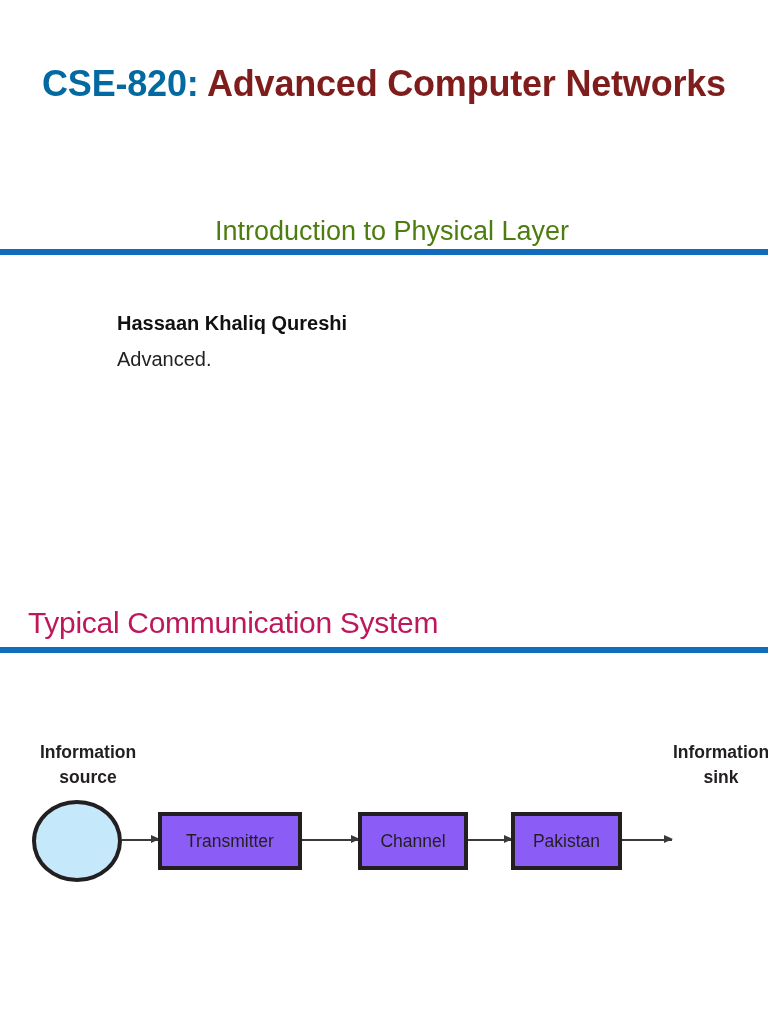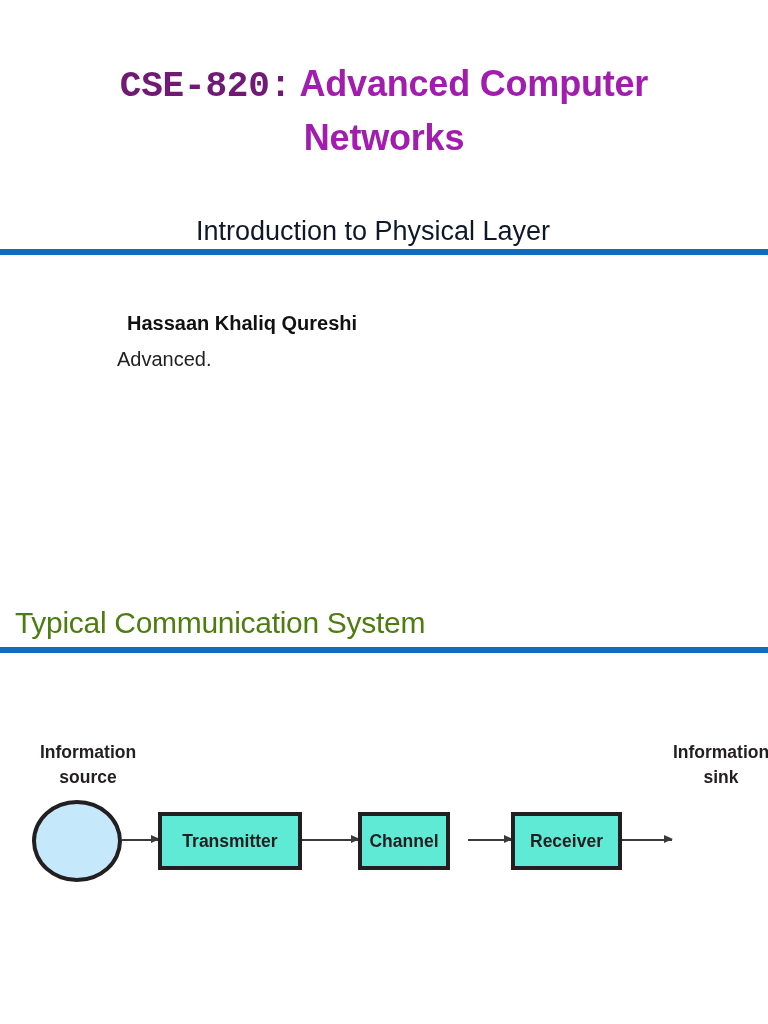--- a/index.html
+++ b/index.html
@@ -29,32 +29,32 @@
     position: absolute;
     left: 40px;
     top: 58px;
     width: 688px;
     text-align: center;
     font-size: 36px;
     font-weight: bold;
     line-height: 1.42;
     letter-spacing: -0.2px;
   }
-  #course-title .code { color: #701a75; font-family: Liberation Mono, monospace; }
-  #course-title .name { color: #a21caf; }
+  #course-title .code { color: #0369a1; }
+  #course-title .name { color: #7f1d1d; }
 
   #lecture-subtitle {
     position: absolute;
-    left: 29px;
+    left: 48px;
     top: 215px;
     width: 688px;
     text-align: center;
     font-size: 27px;
     font-weight: normal;
-    color: #0f172a;
+    color: #4d7c0f;
     line-height: 1.2;
   }
 
   .rule {
     position: absolute;
     left: 0;
     width: 768px;
     height: 6px;
     background: #0f6cbf;
   }
@@ -66,38 +66,37 @@
     left: 117px;
     top: 305px;
     width: 640px;
     font-size: 20px;
     line-height: 36px;
     color: #222222;
   }
   #author-block .author-name {
     font-weight: bold;
     color: #111111;
-    margin-left: 10px;
   }
 
   
   #slide-two {
     position: absolute;
     left: 0; top: 560px;
     width: 768px;
     height: 464px;
   }
 
   #section-heading {
     position: absolute;
-    left: 15px;
+    left: 28px;
     top: 46px;
     font-size: 30px;
     font-weight: normal;
-    color: #4d7c0f;
+    color: #be185d;
     letter-spacing: -0.3px;
     white-space: nowrap;
   }
 
   
   #comm-diagram {
     position: absolute;
     left: 13px;
     top: 180px;
     width: 768px;
@@ -133,35 +132,35 @@
   }
   #node-source-circle {
     left: 19px;
     top: 60px;
     width: 90px;
     height: 82px;
   }
 
   .box-node {
     position: absolute;
-    background: #5eead4;
+    background: #8b5cf6;
     border: 4px solid #231f20;
     box-sizing: border-box;
     height: 58px;
     top: 72px;
     display: flex;
     align-items: center;
     justify-content: center;
     font-size: 17.5px;
-    font-weight: bold;
+    font-weight: normal;
     color: #231f20;
     white-space: nowrap;
   }
   #node-transmitter { left: 145px; width: 144px; }
-  #node-channel     { left: 345px; width: 92px; }
+  #node-channel     { left: 345px; width: 110px; }
   #node-receiver    { left: 498px; width: 111px; }
 
   .connector {
     position: absolute;
     top: 99px;
     height: 2px;
   }
   .connector .line {
     position: absolute;
     left: 0; top: 0;
@@ -230,21 +229,21 @@
       <div class="head"></div>
     </div>
 
     <div class="box-node" id="node-channel">Channel</div>
 
     <div class="connector" id="arrow-channel-rx">
       <div class="line"></div>
       <div class="head"></div>
     </div>
 
-    <div class="box-node" id="node-receiver">Receiver</div>
+    <div class="box-node" id="node-receiver">Pakistan</div>
 
     <div class="connector" id="arrow-rx-sink">
       <div class="line"></div>
       <div class="head"></div>
     </div>
 
     <div class="node-label" id="label-sink">
       <div>Information</div>
       <div>sink</div>
     </div>

